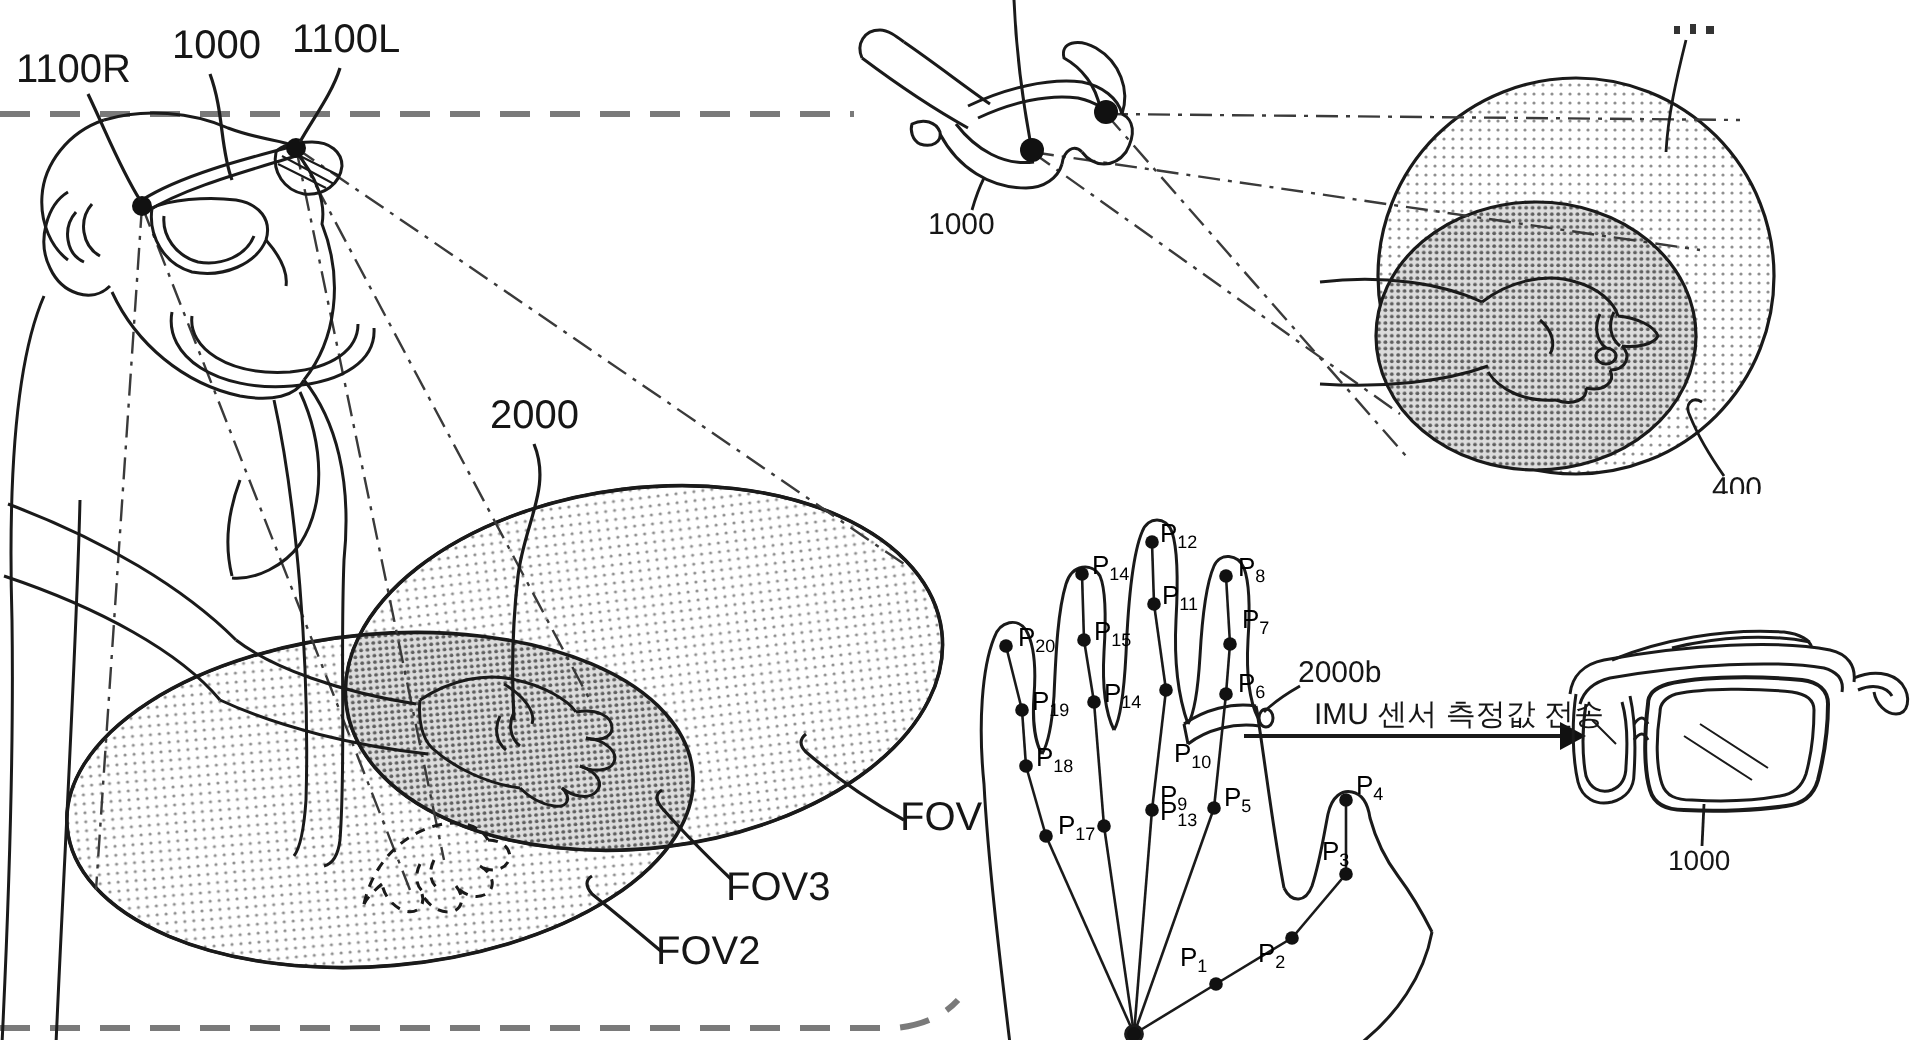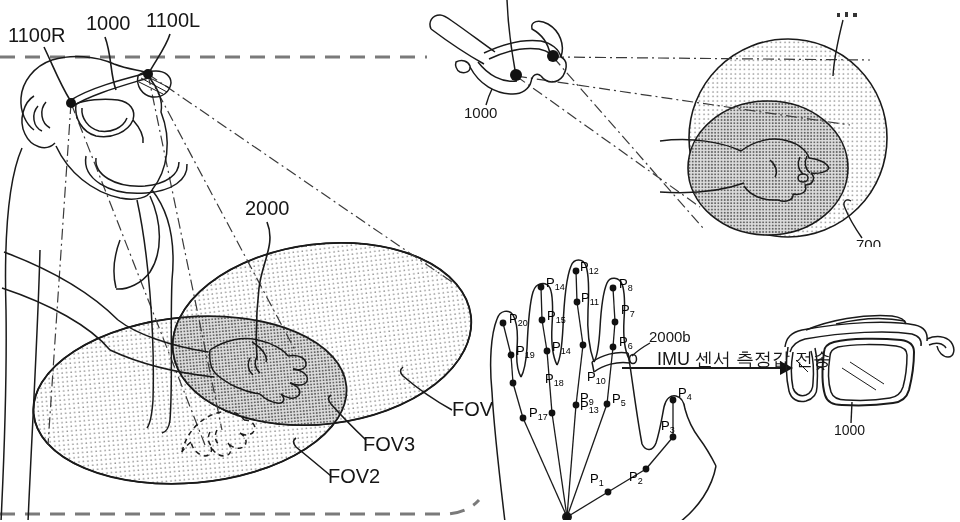--- a/index.html
+++ b/index.html
@@ -1,23 +1,23 @@
 <!DOCTYPE html>
 <html><head>
 <meta charset="utf-8">
 <style>
   html,body{margin:0;padding:0;background:#fff;}
   .stage{position:relative;width:960px;height:520px;overflow:hidden;background:#fff;
-         font-family:"Liberation Sans",sans-serif;text-align:center;}
+         font-family:"Liberation Sans",sans-serif;}
   .stage svg{position:absolute;left:0;top:0;}
   .labels{position:absolute;left:0;top:0;width:100%;height:100%;pointer-events:none;}
   .lbl{position:absolute;color:#161616;white-space:nowrap;line-height:1;}
   .lbl-lg{font-size:20px;}
   .lbl-md{font-size:15px;}
-  .lbl-sm{font-size:18px;}
+  .lbl-sm{font-size:15px;}
   .clip-bottom{height:10px;overflow:hidden;}
   .pt-lbl{position:absolute;font-size:13px;color:#000000;line-height:1;}
   .pt-lbl sub{font-size:9px;vertical-align:-3px;}
 </style>
 </head>
 <body>
 
 <div class="stage">
 
 <svg id="art" width="960" height="522" viewBox="0 0 960 522">
@@ -267,21 +267,21 @@
 <div class="labels">
   <div class="lbl lbl-lg" style="left:8px;top:25px">1100R</div>
   <div class="lbl lbl-lg" style="left:86px;top:13px">1000</div>
   <div class="lbl lbl-lg" style="left:146px;top:10px">1100L</div>
   <div class="lbl lbl-lg" style="left:245px;top:198px">2000</div>
   <div class="lbl lbl-lg" style="left:450px;top:399px;width:45px;overflow:hidden">FOV</div>
   <div class="lbl lbl-lg" style="left:363px;top:434px">FOV3</div>
   <div class="lbl lbl-lg" style="left:328px;top:466px">FOV2</div>
 
   <div class="lbl lbl-md" style="left:464px;top:105px">1000</div>
-  <div class="lbl lbl-md clip-bottom" style="left:856px;top:237px">700</div>
+  <div class="lbl lbl-md clip-bottom" style="left:856px;top:237px">400</div>
 
   <div class="lbl lbl-md" style="left:649px;top:329px">2000b</div>
   <div class="lbl lbl-sm" style="left:657px;top:350px">IMU 센서 측정값 전송</div>
   <div class="lbl" style="left:834px;top:423px;font-size:14px">1000</div>
 
   <div id="point-labels">
         <div class="pt-lbl" style="left: 590px; top: 472px;">P<sub>1</sub></div>
         <div class="pt-lbl" style="left: 629px; top: 470px;">P<sub>2</sub></div>
         <div class="pt-lbl" style="left: 661px; top: 419px;">P<sub>3</sub></div>
         <div class="pt-lbl" style="left: 678px; top: 386px;">P<sub>4</sub></div>
@@ -291,19 +291,19 @@
         <div class="pt-lbl" style="left: 619px; top: 277px;">P<sub>8</sub></div>
         <div class="pt-lbl" style="left: 580px; top: 391px;">P<sub>9</sub></div>
         <div class="pt-lbl" style="left: 587px; top: 334px; margin-top: 36px;">P<sub>10</sub></div>
         <div class="pt-lbl" style="left: 581px; top: 291px;">P<sub>11</sub></div>
         <div class="pt-lbl" style="left: 580px; top: 260px;">P<sub>12</sub></div>
         <div class="pt-lbl" style="left: 557px; top: 399px; margin-left: 23px;">P<sub>13</sub></div>
         <div class="pt-lbl" style="left: 552px; top: 340px;">P<sub>14</sub></div>
         <div class="pt-lbl" style="left: 547px; top: 309px;">P<sub>15</sub></div>
         <div class="pt-lbl" style="left: 546px; top: 276px;">P<sub>14</sub></div>
         <div class="pt-lbl" style="left: 529px; top: 406px;">P<sub>17</sub></div>
-        <div class="pt-lbl" style="left: 518px; top: 372px; margin-left: 27px;">P<sub>18</sub></div>
+        <div class="pt-lbl" style="left: 518px; top: 372px;">P<sub>18</sub></div>
         <div class="pt-lbl" style="left: 516px; top: 344px;">P<sub>19</sub></div>
         <div class="pt-lbl" style="left: 509px; top: 312px;">P<sub>20</sub></div>
       </div>
 </div>
 
 </div>
 
 </body></html>

